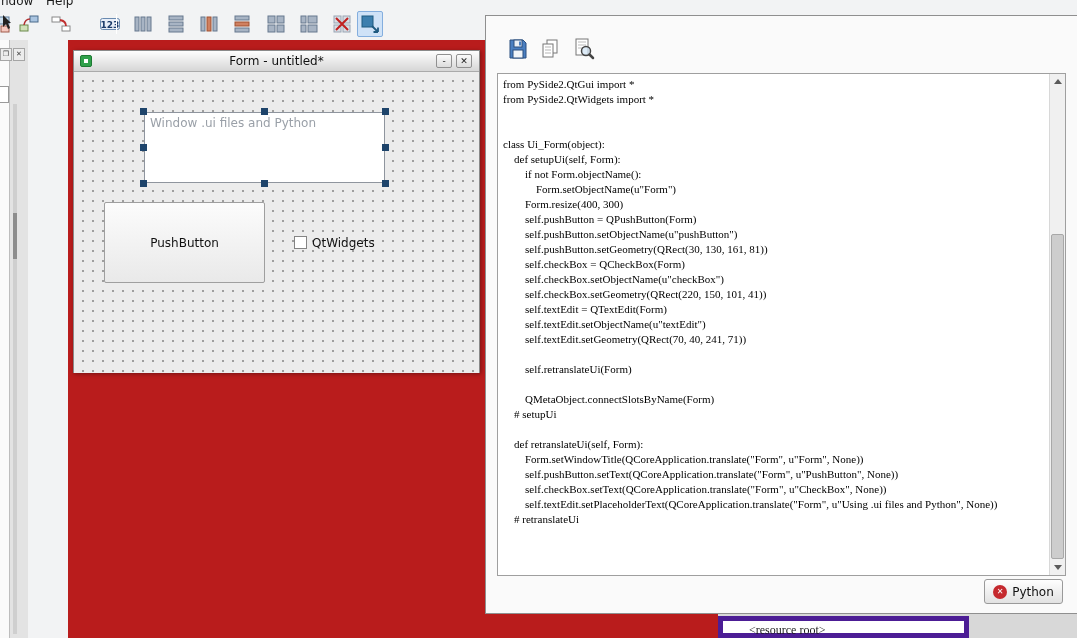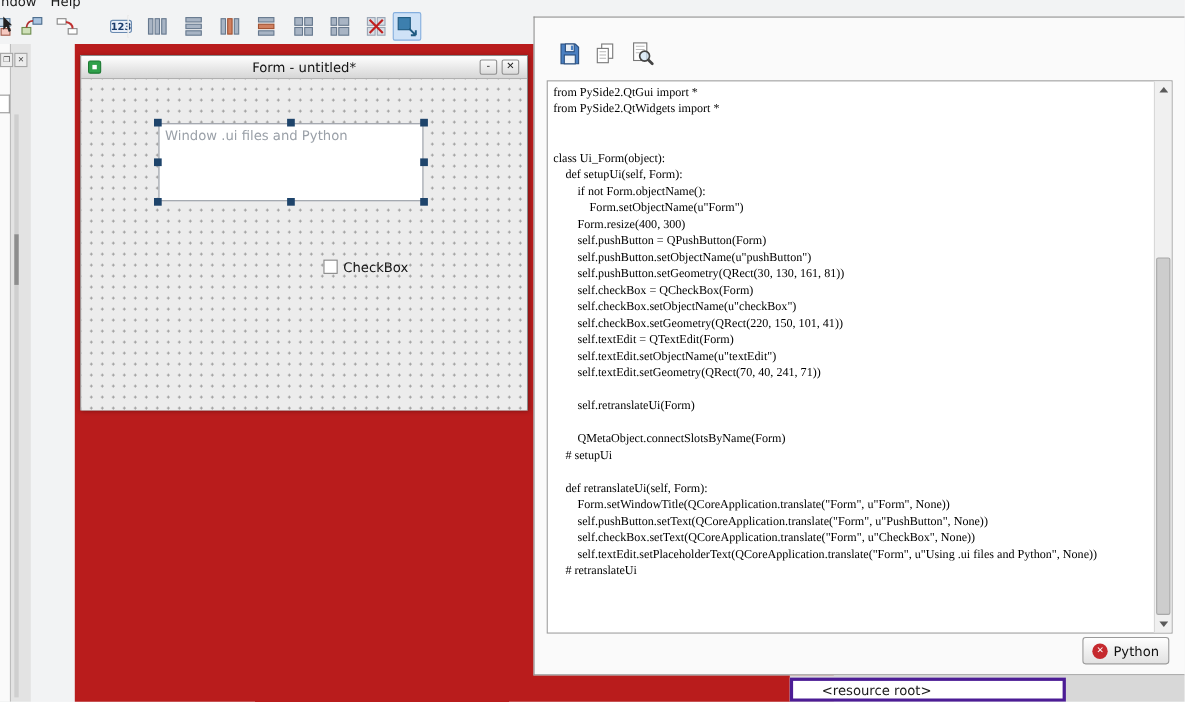--- a/index.html
+++ b/index.html
@@ -57,21 +57,21 @@
   .sb-btn{position:absolute;left:0;width:15px;height:15px;display:flex;align-items:center;justify-content:center;}
   #sb-up{top:0;} #sb-down{bottom:0;}
   .tri-up{width:0;height:0;border-left:4px solid transparent;border-right:4px solid transparent;border-bottom:5px solid #5a5a5a;}
   .tri-down{width:0;height:0;border-left:4px solid transparent;border-right:4px solid transparent;border-top:5px solid #5a5a5a;}
   #sb-thumb{position:absolute;left:1px;top:160px;width:13px;height:325px;background:#cdcdcd;border:1px solid #a8a8a8;border-radius:2px;}
   #close-btn{position:absolute;right:14px;bottom:9px;width:79px;height:25px;border:1px solid #9a9a9a;border-radius:3px;background:linear-gradient(#fefefe,#e2e2e2);display:flex;align-items:center;justify-content:center;gap:5px;font-size:12px;color:#111;}
   #close-btn-icon{width:14px;height:14px;border-radius:50%;background:#c5292e;color:#fff;font-size:8px;font-weight:bold;display:flex;align-items:center;justify-content:center;flex:0 0 auto;}
 
   
   #right-dock{left:718px;top:614px;width:359px;height:24px;background:#d8d8d8;}
-  #resource-box{position:absolute;left:0;top:2px;width:251px;height:22px;background:#fff;border:3px solid #4c1d95;}
+  #resource-box{position:absolute;left:0;top:2px;width:251px;height:22px;background:#fff;border:5px solid #4c1d95;font-family:Liberation Serif, serif;}
   #resource-root{padding-left:26px;line-height:19px;font-size:12px;color:#1a1a1a;white-space:nowrap;}
 </style>
 </head>
 <body>
 
 <div id="menubar" class="abs">
   <span class="menu-item" style="left:-14px">Window</span>
   <span class="menu-item" style="left:46px">Help</span>
 </div>
 
@@ -193,23 +193,26 @@
       <div id="handles">
         <div class="handle h-tl"></div>
         <div class="handle h-tm"></div>
         <div class="handle h-tr"></div>
         <div class="handle h-ml"></div>
         <div class="handle h-mr"></div>
         <div class="handle h-bl"></div>
         <div class="handle h-bm"></div>
         <div class="handle h-br"></div>
       </div>
+      <div id="pushbutton">
+        <span>PushButton</span>
+      </div>
       <div id="checkbox">
         <span id="checkbox-indicator"></span>
-        <span>CheckBox</span>
+        <span>QtWidgets</span>
       </div>
     </div>
   </div>
 </div>
 
 <div id="dialog" class="abs">
   <div class="dlg-btn" style="left:18px">
     <svg width="24" height="24" viewBox="0 0 24 24">
       <path d="M4 3 h13 l3 3 v15 h-16 z" fill="#4a7fc1" stroke="#2a4f7f"></path>
       <rect x="8" y="3" width="8" height="7" fill="#e8eef5" stroke="#2a4f7f"></rect>

